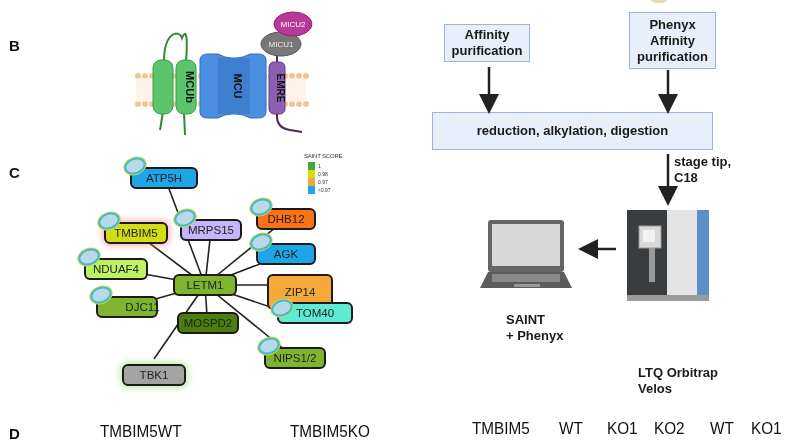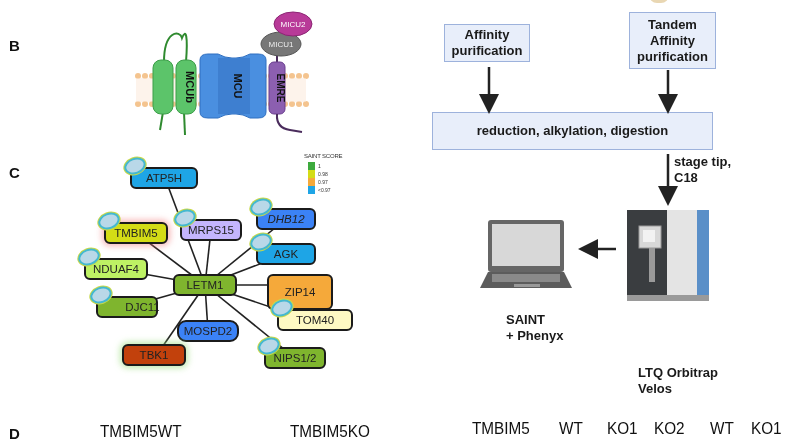--- a/index.html
+++ b/index.html
@@ -101,21 +101,21 @@
   <ellipse cx="163" cy="24" rx="19" ry="12" fill="#b83a98" stroke="#8c2574"></ellipse>
   <text x="163" y="27" text-anchor="middle" font-size="8" fill="#fff">MICU2</text>
 </svg>
 
 <div class="abs" style="left:649px;top:-5px;width:20px;height:8px;border-radius:0 0 10px 10px;background:#e9d7b3;"></div>
 
 <div class="box" style="left:444px;top:24px;width:86px;height:38px;">
   <div><span>Affinity</span><br><span>purification</span></div>
 </div>
 <div class="box" style="left:629px;top:12px;width:87px;height:57px;">
-  <div><span>Tandem</span><br><span>Affinity</span><br><span>purification</span></div>
+  <div><span>Phenyx</span><br><span>Affinity</span><br><span>purification</span></div>
 </div>
 <div class="box" style="left:432px;top:112px;width:281px;height:38px;font-size:13px;">
   <span>reduction, alkylation, digestion</span>
 </div>
 
 <svg class="abs" style="left:420px;top:60px;" width="300" height="260" viewBox="0 0 300 260">
   <defs>
     <marker id="ah" markerWidth="8" markerHeight="8" refX="4" refY="4" orient="auto">
       <path d="M0 0 L8 4 L0 8 Z" fill="#222"></path>
     </marker>
@@ -169,34 +169,34 @@
     <line x1="205" y1="285" x2="154" y2="359" stroke="#222" stroke-width="1.6"></line>
     <line x1="205" y1="285" x2="295" y2="358" stroke="#222" stroke-width="1.6"></line>
   </svg>
 <div id="network">
     <div class="node" style="left: 130px; top: 167px; width: 68px; height: 22px; background: rgb(30, 165, 230);">ATP5H</div>
     <div style="position: absolute; width: 18px; height: 12px; border-radius: 50%; background: rgb(185, 216, 232); border: 2px solid rgb(68, 184, 208); box-shadow: rgb(200, 216, 74) 0px 0px 0px 1px; transform: rotate(-20deg); left: 124px; top: 158px;"></div>
     <div class="node" style="left: 104px; top: 222px; width: 64px; height: 22px; background: rgb(212, 220, 22); box-shadow: rgba(240, 120, 120, 0.55) 0px 0px 6px 2px;">TMBIM5</div>
     <div style="position: absolute; width: 18px; height: 12px; border-radius: 50%; background: rgb(185, 216, 232); border: 2px solid rgb(68, 184, 208); box-shadow: rgb(200, 216, 74) 0px 0px 0px 1px; transform: rotate(-20deg); left: 98px; top: 213px;"></div>
     <div class="node" style="left: 180px; top: 219px; width: 62px; height: 22px; background: #c4b5fd;">MRPS15</div>
     <div style="position: absolute; width: 18px; height: 12px; border-radius: 50%; background: rgb(185, 216, 232); border: 2px solid rgb(68, 184, 208); box-shadow: rgb(200, 216, 74) 0px 0px 0px 1px; transform: rotate(-20deg); left: 174px; top: 210px;"></div>
-    <div class="node" style="left: 256px; top: 208px; width: 60px; height: 22px; background: #3b82f6; font-style: italic;">DHB12</div>
+    <div class="node" style="left: 256px; top: 208px; width: 60px; height: 22px; background: #f97316;">DHB12</div>
     <div style="position: absolute; width: 18px; height: 12px; border-radius: 50%; background: rgb(185, 216, 232); border: 2px solid rgb(68, 184, 208); box-shadow: rgb(200, 216, 74) 0px 0px 0px 1px; transform: rotate(-20deg); left: 250px; top: 199px;"></div>
     <div class="node" style="left: 256px; top: 243px; width: 60px; height: 22px; background: rgb(30, 165, 230);">AGK</div>
     <div style="position: absolute; width: 18px; height: 12px; border-radius: 50%; background: rgb(185, 216, 232); border: 2px solid rgb(68, 184, 208); box-shadow: rgb(200, 216, 74) 0px 0px 0px 1px; transform: rotate(-20deg); left: 250px; top: 234px;"></div>
     <div class="node" style="left: 84px; top: 258px; width: 64px; height: 22px; background: #bef264;">NDUAF4</div>
     <div style="position: absolute; width: 18px; height: 12px; border-radius: 50%; background: rgb(185, 216, 232); border: 2px solid rgb(68, 184, 208); box-shadow: rgb(200, 216, 74) 0px 0px 0px 1px; transform: rotate(-20deg); left: 78px; top: 249px;"></div>
     <div class="node" style="left: 173px; top: 274px; width: 64px; height: 22px; background: rgb(127, 181, 46);">LETM1</div>
     <div class="node" style="left: 267px; top: 274px; width: 66px; height: 36px; background: rgb(245, 169, 58);">ZIP14</div>
     <div class="node" style="left: 96px; top: 296px; width: 62px; height: 22px; background: rgb(127, 181, 46); padding-left: 31px;">DJC11</div>
     <div style="position: absolute; width: 18px; height: 12px; border-radius: 50%; background: rgb(185, 216, 232); border: 2px solid rgb(68, 184, 208); box-shadow: rgb(200, 216, 74) 0px 0px 0px 1px; transform: rotate(-20deg); left: 90px; top: 287px;"></div>
-    <div class="node" style="left: 277px; top: 309px; width: 76px; height: 22px; background: #fef9c3;">TOM40</div>
+    <div class="node" style="left: 277px; top: 302px; width: 76px; height: 22px; background: #5eead4;">TOM40</div>
     <div style="position: absolute; width: 18px; height: 12px; border-radius: 50%; background: rgb(185, 216, 232); border: 2px solid rgb(68, 184, 208); box-shadow: rgb(200, 216, 74) 0px 0px 0px 1px; transform: rotate(-20deg); left: 271px; top: 300px;"></div>
-    <div class="node" style="left: 177px; top: 320px; width: 62px; height: 22px; background: #3b82f6; border-radius: 9px;">MOSPD2</div>
-    <div class="node" style="left: 122px; top: 344px; width: 64px; height: 22px; background: #c2410c; box-shadow: rgba(150, 220, 120, 0.6) 0px 0px 6px 2px;">TBK1</div>
+    <div class="node" style="left: 177px; top: 312px; width: 62px; height: 22px; background: #4d7c0f;">MOSPD2</div>
+    <div class="node" style="left: 122px; top: 364px; width: 64px; height: 22px; background: #a3a3a3; box-shadow: rgba(150, 220, 120, 0.6) 0px 0px 6px 2px;">TBK1</div>
     <div class="node" style="left: 264px; top: 347px; width: 62px; height: 22px; background: rgb(127, 181, 46);">NIPS1/2</div>
     <div style="position: absolute; width: 18px; height: 12px; border-radius: 50%; background: rgb(185, 216, 232); border: 2px solid rgb(68, 184, 208); box-shadow: rgb(200, 216, 74) 0px 0px 0px 1px; transform: rotate(-20deg); left: 258px; top: 338px;"></div>
   </div>
 
 <div class="abs" style="left:304px;top:153px;font-size:6px;color:#333;letter-spacing:-0.2px;">SAINT SCORE</div>
 <div class="abs" id="legend" style="left:308px;top:162px;">
     <div style="position: absolute; left: 0px; top: 0px; width: 40px; height: 8px;">
       <div style="position: absolute; left: 0px; top: 0px; width: 7px; height: 8px; background: rgb(61, 170, 61);"></div>
       <div style="position: absolute; left: 10px; top: 0px; font-size: 5px; line-height: 8px; color: rgb(51, 51, 51);">1</div>
     </div>

